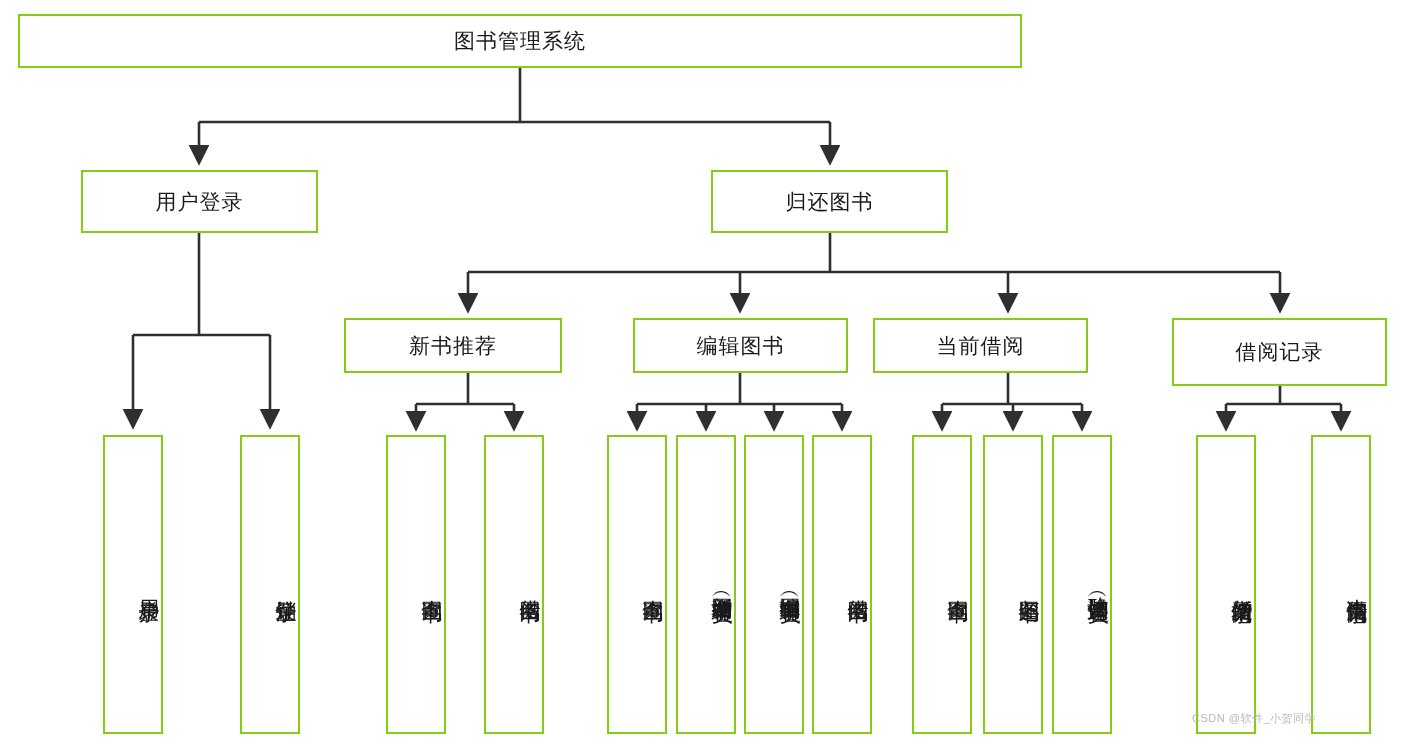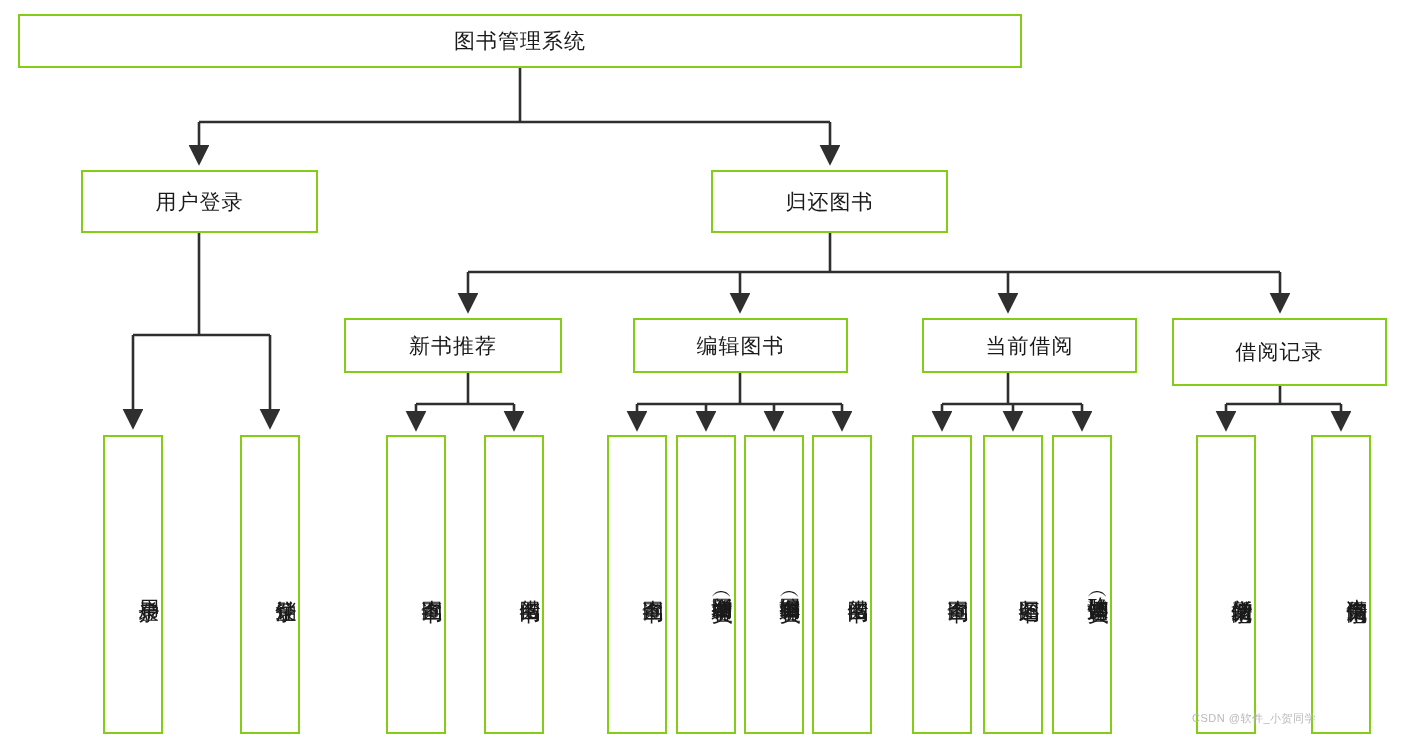--- a/index.html
+++ b/index.html
@@ -149,21 +149,21 @@
   <div class="node horiz" style="left:711px; top:170px; width:237px; height:63px;">
     <span class="lbl">归还图书</span>
   </div>
 
   <div class="node horiz" style="left:344px; top:318px; width:218px; height:55px;">
     <span class="lbl">新书推荐</span>
   </div>
   <div class="node horiz" style="left:633px; top:318px; width:215px; height:55px;">
     <span class="lbl">编辑图书</span>
   </div>
-  <div class="node horiz" style="left:922px; top:318px; width:215px; height:55px;">
+  <div class="node horiz" style="left:873px; top:318px; width:215px; height:55px;">
     <span class="lbl">当前借阅</span>
   </div>
   <div class="node horiz" style="left:1172px; top:318px; width:215px; height:68px;">
     <span class="lbl">借阅记录</span>
   </div>
 
   <div class="node vert" style="left:103px; top:435px; width:60px; height:299px;">
     <span class="lbl">用户登录</span>
   </div>
   <div class="node vert" style="left:240px; top:435px; width:60px; height:299px;">

